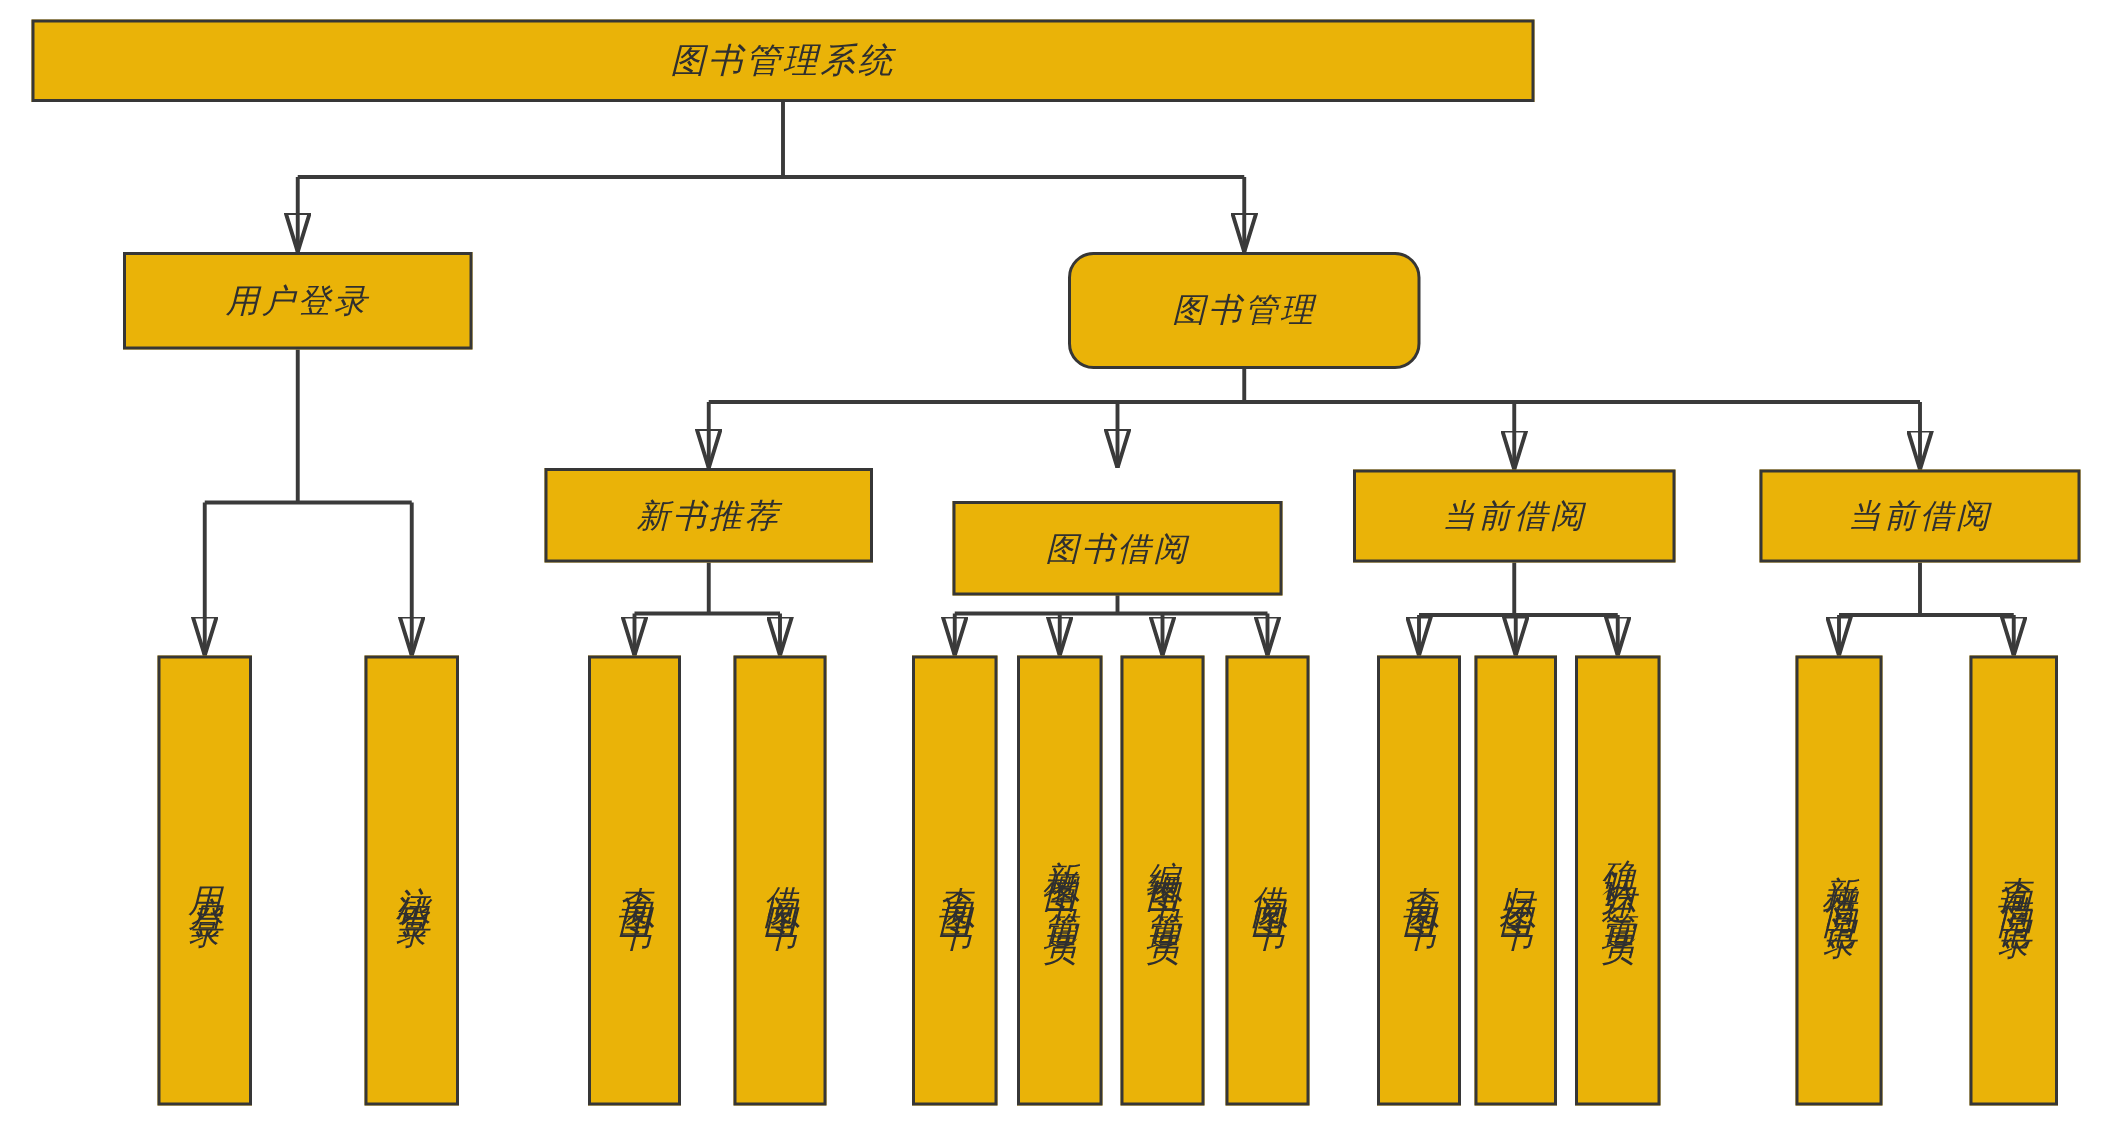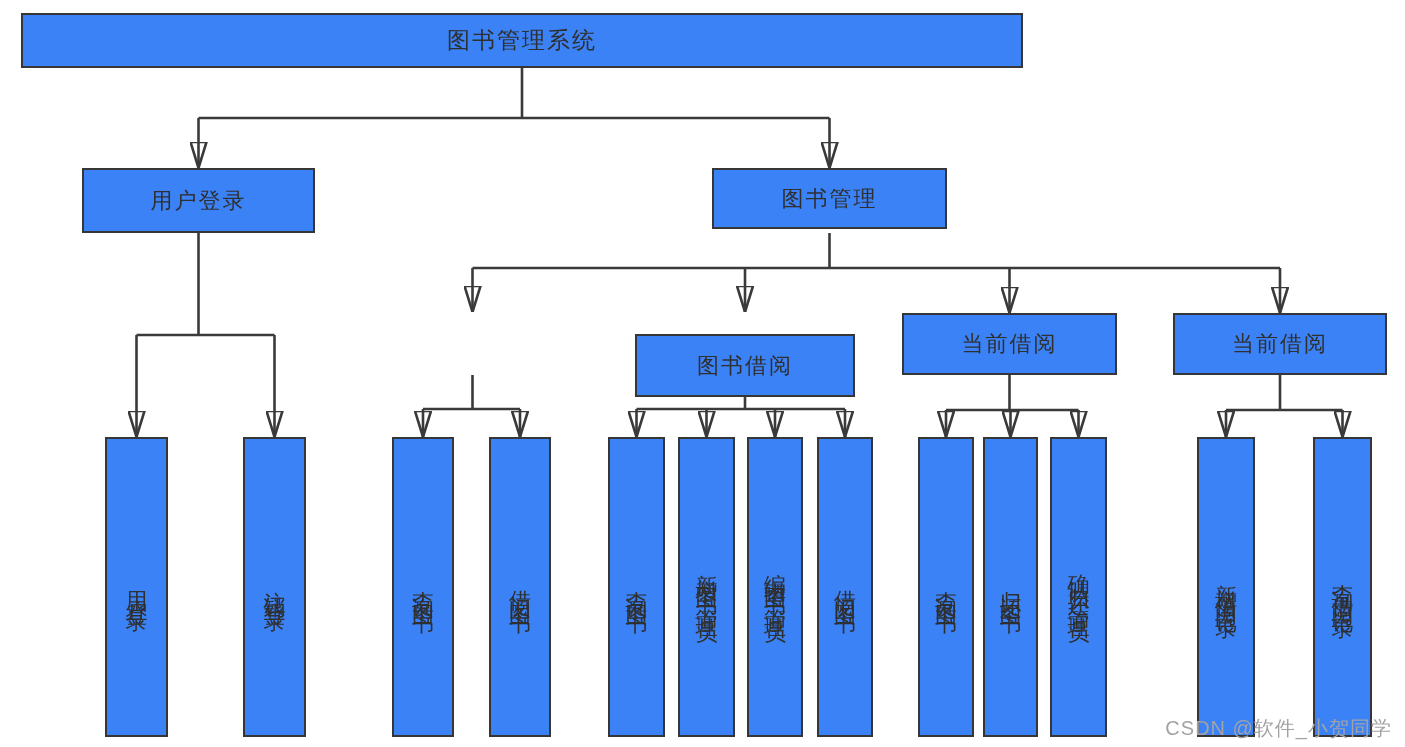--- a/index.html
+++ b/index.html
@@ -3,22 +3,22 @@
 <meta charset="utf-8">
 <style>
   html,body{margin:0;padding:0;background:#ffffff;}
   #canvas{
     position:relative;width:1405px;height:747px;background:#ffffff;overflow:hidden;
     font-family:"Liberation Sans","DejaVu Sans",sans-serif;color:#2f2f2f;
   }
   svg.wires{position:absolute;left:0;top:0;width:1405px;height:747px;}
   svg.wires path{stroke:#3a3a3a;stroke-width:2.6;fill:none;}
   .node{
-    position:absolute;box-sizing:border-box;border:2.5px solid #363636;background:#3b82f6;
-    display:flex;align-items:center;justify-content:center;
+    position:absolute;box-sizing:border-box;border:2.5px solid #363636;background:#eab308;
+    display:flex;align-items:center;justify-content:center;font-style:italic;
   }
   .hbox{font-size:22px;letter-spacing:2px;}
   .hbox.root{font-size:23px;}
   .vbox{top:437px;height:300px;font-size:22px;}
   .vbox .vtext{
     writing-mode:vertical-rl;text-orientation:mixed;
     letter-spacing:7px;line-height:1;white-space:nowrap;
   }
   .watermark{
     position:absolute;right:13px;bottom:5px;font-size:20px;color:#a3a3a6;
@@ -71,24 +71,27 @@
     <path marker-end="url(#arw)" d="M1342.5,410 V437"></path>
   </svg>
 
   <div class="node hbox root" style="left:21px;top:13px;width:1002px;height:55px;">
     <span>图书管理系统</span>
   </div>
 
   <div class="node hbox" style="left:82px;top:168px;width:233px;height:65px;">
     <span>用户登录</span>
   </div>
-  <div class="node hbox" style="left:712px;top:168px;width:235px;height:61px;">
+  <div class="node hbox" style="left:712px;top:168px;width:235px;height:78px;border-radius:17px;">
     <span>图书管理</span>
   </div>
 
+  <div class="node hbox" style="left:363px;top:312px;width:219px;height:63px;">
+    <span>新书推荐</span>
+  </div>
   <div class="node hbox" style="left:635px;top:312px;width:220px;height:63px;margin-top:22px;">
     <span>图书借阅</span>
   </div>
   <div class="node hbox" style="left:902px;top:313px;width:215px;height:62px;">
     <span>当前借阅</span>
   </div>
   <div class="node hbox" style="left:1173px;top:313px;width:214px;height:62px;">
     <span>当前借阅</span>
   </div>
 
@@ -129,14 +132,13 @@
     <span class="vtext">确认归还（管理员）</span>
   </div>
 
   <div class="node vbox" style="left:1197px;width:58px;">
     <span class="vtext">新增借阅记录</span>
   </div>
   <div class="node vbox" style="left:1313px;width:59px;">
     <span class="vtext">查询借阅记录</span>
   </div>
 
-  <div class="watermark">CSDN @软件_小贺同学</div>
 </div>
 
 </body></html>

